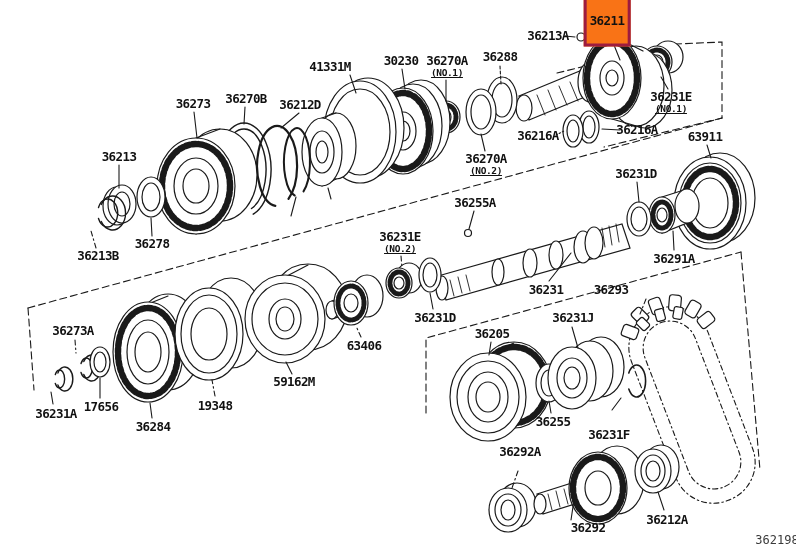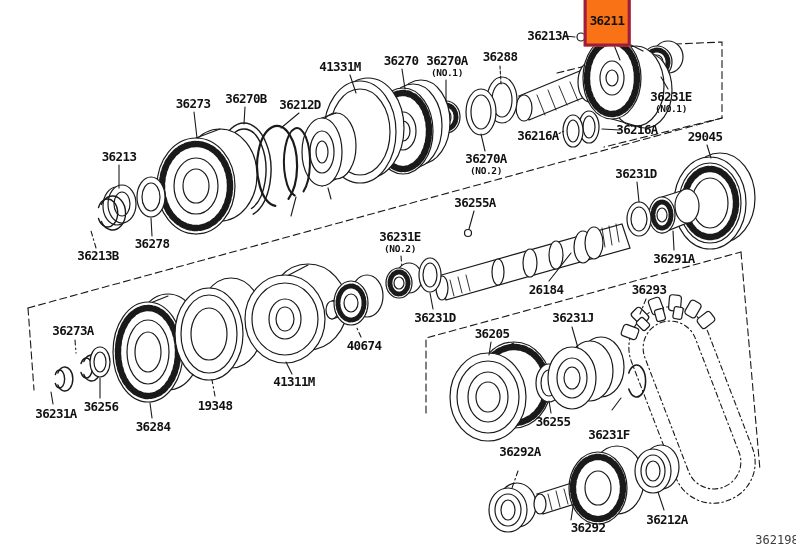--- a/index.html
+++ b/index.html
@@ -12,21 +12,21 @@
   #diagram .rollers{stroke-width:5;stroke-dasharray:2 2;}
   #diagram .dash{stroke-dasharray:7 4;stroke-width:1.1;}
   #diagram .ld{stroke-width:1.1;}
   #diagram .lddd{stroke-width:1.1;stroke-dasharray:5 3 1.5 3;}
   #diagram .ldsh{stroke-width:1.1;stroke-dasharray:3 2;}
   #diagram .lddot{stroke-width:1.1;stroke-dasharray:1.5 2;}
   #diagram .thin{stroke-width:0.9;}
   .lbl{position:absolute;transform:translate(-50%,-50%);color:#111;font-size:12.5px;
        font-weight:700;letter-spacing:-0.6px;white-space:nowrap;line-height:14px;text-align:center;}
   .lbl .pn{display:block;}
-  .lbl .sub{display:block;font-size:9.5px;letter-spacing:-0.4px;line-height:10px;font-weight:700;}
+  .lbl .sub{display:block;font-size:9.5px;letter-spacing:-0.4px;line-height:10px;font-weight:700;text-decoration:underline;}
   .lbl.hl{border:3px solid #9d1c3f;background:#f97316;padding:16px 3px;line-height:15px;}
   .lbl.footer{font-weight:400;color:#3a3a3a;font-size:12px;letter-spacing:0;}
 </style>
 </head>
 <body>
 
 <div class="stage">
 
 <svg id="diagram" width="796" height="549" viewBox="0 0 796 549">
 
@@ -360,60 +360,60 @@
     <line class="ld" x1="658" y1="492" x2="664" y2="510"></line>
   </g>
 </svg>
 
 <div class="lbl" style="left:119px;top:157px">36213</div>
 <div class="lbl" style="left:152px;top:244px">36278</div>
 <div class="lbl" style="left:98px;top:256px">36213B</div>
 <div class="lbl" style="left:193px;top:104px">36273</div>
 <div class="lbl" style="left:246px;top:99px">36270B</div>
 <div class="lbl" style="left:300px;top:105px">36212D</div>
-<div class="lbl" style="left:340px;top:67px">41331M</div>
-<div class="lbl" style="left:401px;top:61px">36270</div>
+<div class="lbl" style="left:330px;top:67px">41331M</div>
+<div class="lbl" style="left:401px;top:61px">30230</div>
 <div class="lbl" style="left:447px;top:66px">
   <span class="pn">36270A</span>
   <span class="sub">(NO.1)</span>
 </div>
 <div class="lbl" style="left:500px;top:57px">36288</div>
 <div class="lbl" style="left:548px;top:36px">36213A</div>
 <div class="lbl hl" style="left:607px;top:20px">36211</div>
 <div class="lbl" style="left:671px;top:102px">
   <span class="pn">36231E</span>
   <span class="sub">(NO.1)</span>
 </div>
 <div class="lbl" style="left:538px;top:136px">36216A</div>
 <div class="lbl" style="left:637px;top:130px">36216A</div>
 <div class="lbl" style="left:486px;top:164px">
   <span class="pn">36270A</span>
   <span class="sub">(NO.2)</span>
 </div>
-<div class="lbl" style="left:705px;top:137px">29045</div>
+<div class="lbl" style="left:705px;top:137px">63911</div>
 <div class="lbl" style="left:636px;top:174px">36231D</div>
 <div class="lbl" style="left:475px;top:203px">36255A</div>
 <div class="lbl" style="left:674px;top:259px">36291A</div>
 <div class="lbl" style="left:400px;top:242px">
   <span class="pn">36231E</span>
   <span class="sub">(NO.2)</span>
 </div>
 <div class="lbl" style="left:435px;top:318px">36231D</div>
-<div class="lbl" style="left:546px;top:290px">26184</div>
+<div class="lbl" style="left:546px;top:290px">36231</div>
 <div class="lbl" style="left:492px;top:334px">36205</div>
 <div class="lbl" style="left:573px;top:318px">36231J</div>
 <div class="lbl" style="left:553px;top:422px">36255</div>
 <div class="lbl" style="left:609px;top:435px">36231F</div>
-<div class="lbl" style="left:649px;top:290px">36293</div>
+<div class="lbl" style="left:611px;top:290px">36293</div>
 <div class="lbl" style="left:73px;top:331px">36273A</div>
 <div class="lbl" style="left:56px;top:414px">36231A</div>
-<div class="lbl" style="left:101px;top:407px">36256</div>
+<div class="lbl" style="left:101px;top:407px">17656</div>
 <div class="lbl" style="left:153px;top:427px">36284</div>
 <div class="lbl" style="left:215px;top:406px">19348</div>
-<div class="lbl" style="left:294px;top:382px">41311M</div>
-<div class="lbl" style="left:364px;top:346px">40674</div>
+<div class="lbl" style="left:294px;top:382px">59162M</div>
+<div class="lbl" style="left:364px;top:346px">63406</div>
 <div class="lbl" style="left:520px;top:452px">36292A</div>
 <div class="lbl" style="left:588px;top:528px">36292</div>
 <div class="lbl" style="left:667px;top:520px">36212A</div>
 
 <div class="lbl footer" style="left:777px;top:540px">362198</div>
 
 </div>
 
 </body></html>

